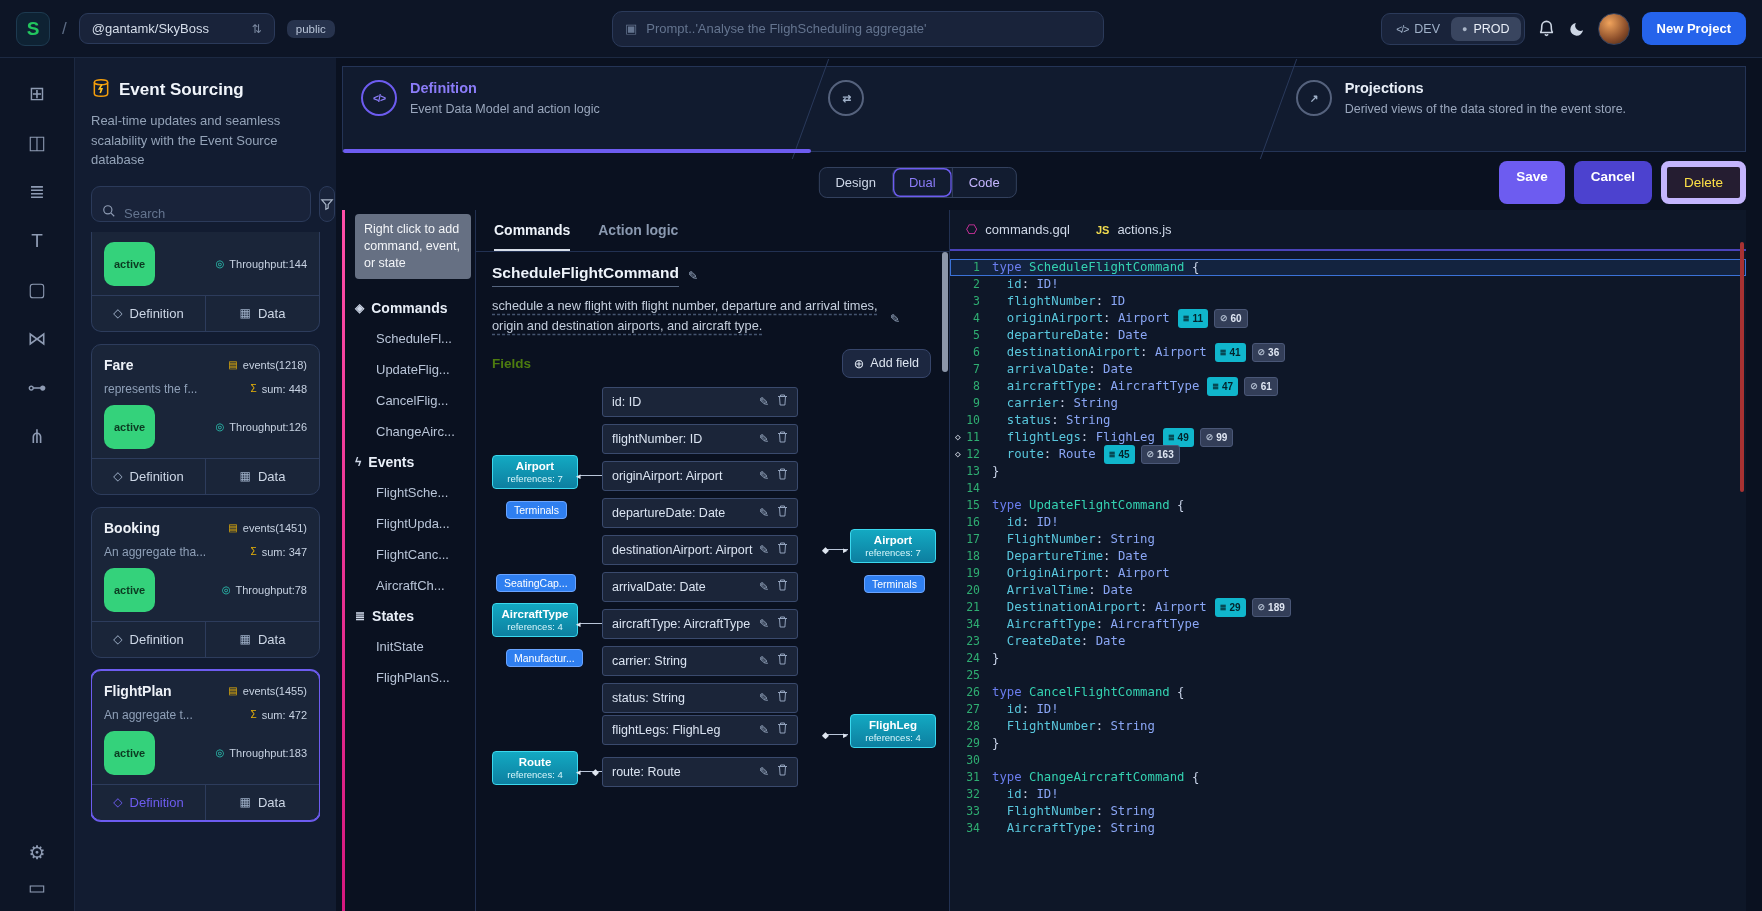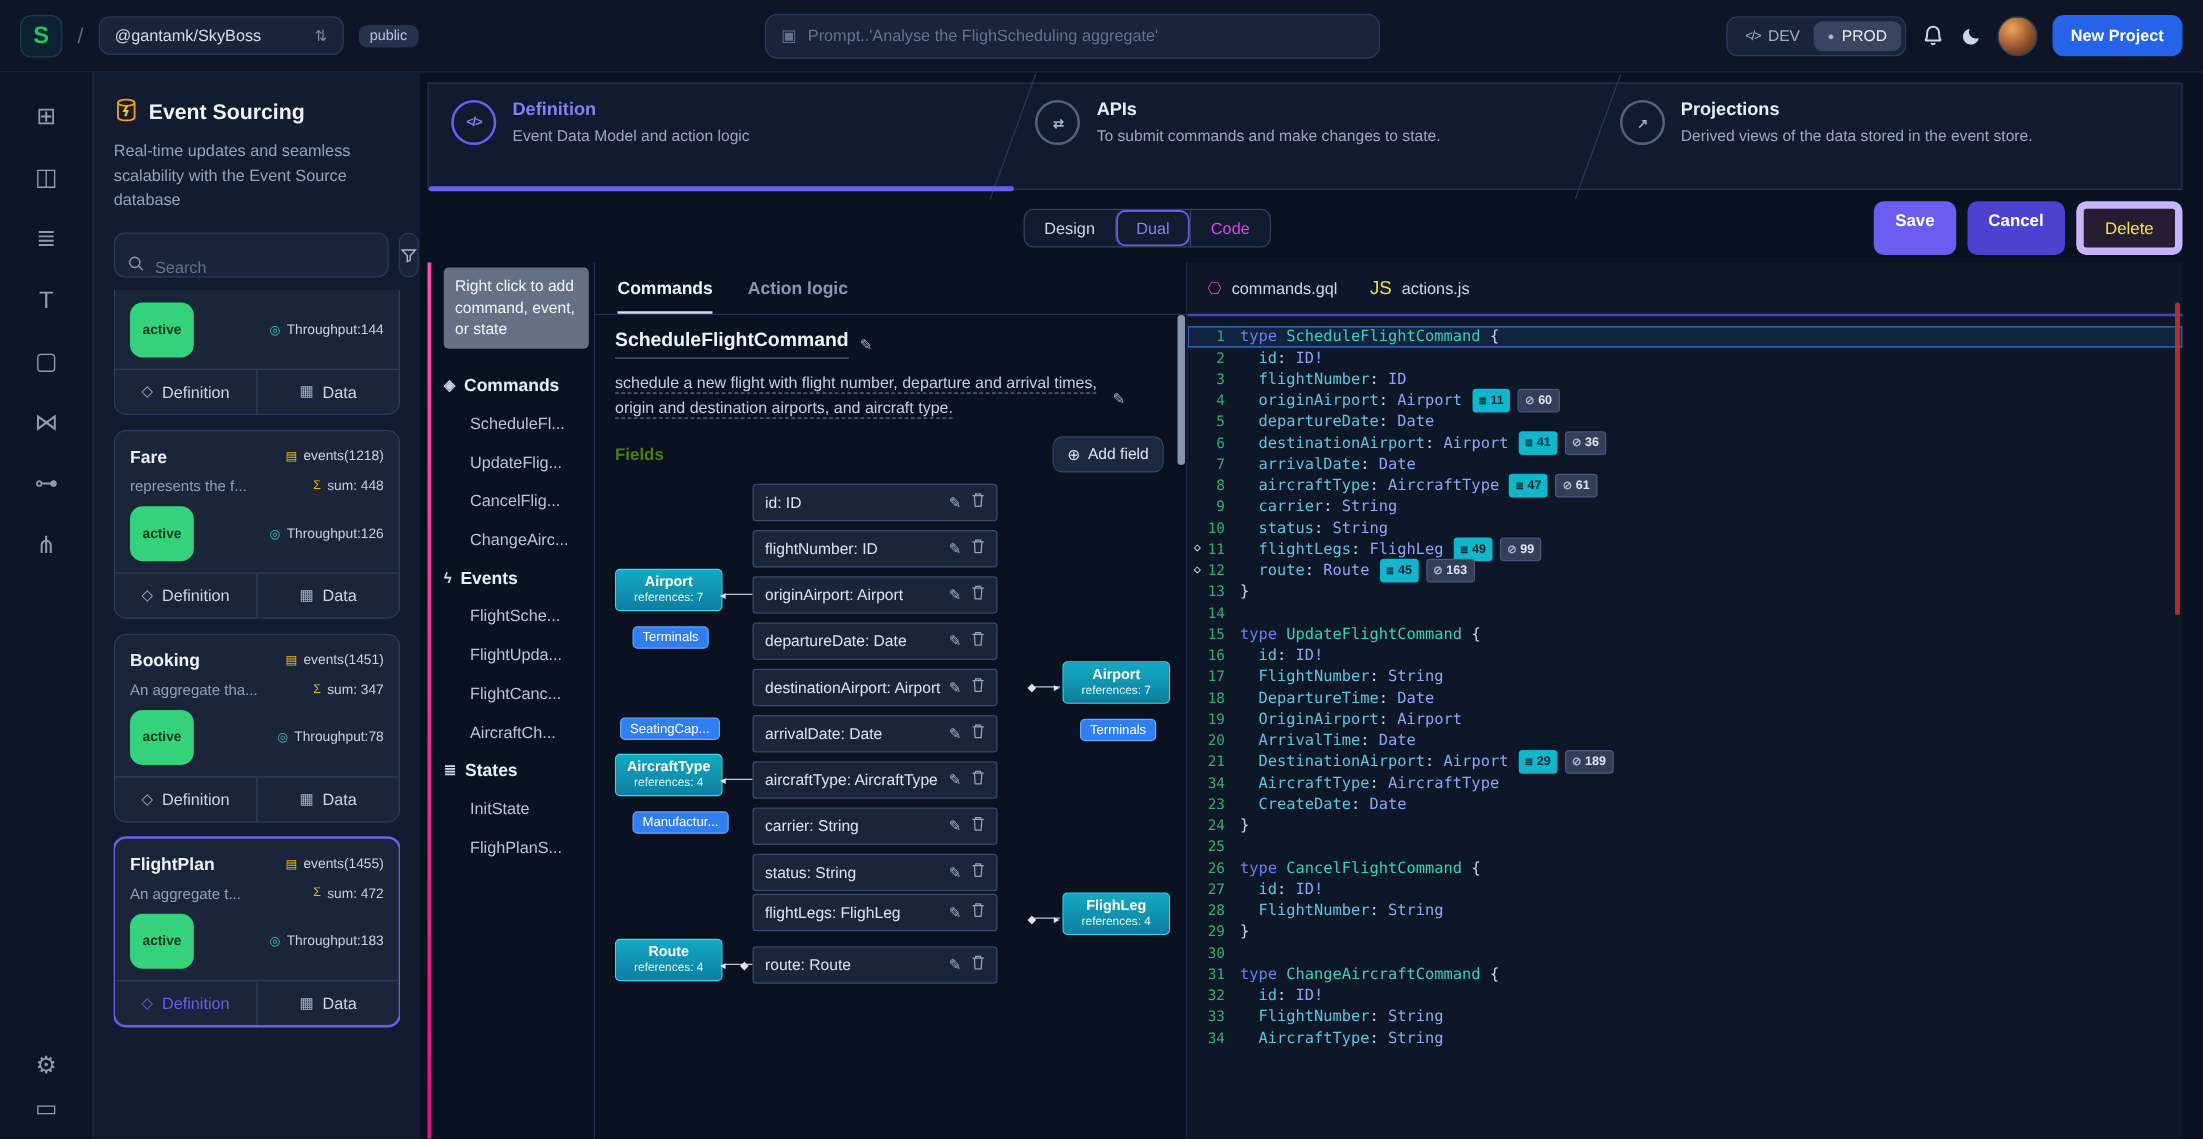--- a/index.html
+++ b/index.html
@@ -66,21 +66,21 @@
 .step.active .step-circle{border-color:var(--accent,#6d5cf0);color:#8b7cf8}
 .step-label{font-size:14.5px;font-weight:bold;color:#e8eef7}
 .step.active .step-label{color:#8b7cf8}
 .step-desc{margin-top:5px;font-size:12.5px;color:#9aa7bd;line-height:1.4;max-width:300px}
 .steps-progress{position:absolute;left:0;bottom:-2px;width:33.4%;height:4px;background:var(--accent,#6d5cf0);border-radius:2px}
 .toolrow{display:flex;align-items:center;margin:12px 0 10px;position:relative;height:36px;flex:none}
 .viewmodes{position:absolute;left:41%;transform:translateX(-50%);display:flex;border:1px solid #33415e;border-radius:8px;background:#121c30}
 .vm{padding:7px 16px;font-size:13px;color:#cfd8e8;cursor:pointer}
 .vm + .vm{border-left:1px solid #33415e}
 .vm-active{color:#8b7cf8;box-shadow:inset 0 0 0 1.5px var(--accent,#6d5cf0);border-radius:8px}
-.vm-code{color:#d946ef}
+.vm-code{color:#c4b5fd}
 .actions{margin-left:auto;display:flex;gap:9px}
 .btn{border-radius:8px;padding:8px 17px;font-size:13.5px;font-weight:bold;color:#fff;cursor:pointer}
 .btn-save{background:var(--accent,#6d5cf0)}
 .btn-cancel{background:#4c42cf}
 .btn-delete{background:#251d31;color:#fde047;border:6px solid #c4b5fd;font-weight:normal}
 .content{flex:1;display:flex;min-height:0}
 
 .tree{width:134px;flex:none;position:relative;padding:4px 4px 0 13px;border-right:1px solid #223152}
 .tree::before{content:"";position:absolute;left:0;top:0;bottom:0;width:3px;background:linear-gradient(#ff4fa8,#d6187f)}
 .hint{background:#667083;color:#f3f5f8;font-size:12.5px;line-height:1.35;padding:7px 9px;border-radius:4px;margin-bottom:14px}
@@ -109,21 +109,21 @@
 .nrefs{font-size:9.5px;color:#d8f6fb;margin-top:1px}
 .chip{position:absolute;background:#2f7ff0;border:1px solid #6aa4ff;color:#fff;font-size:10.5px;padding:2px 7px;border-radius:4px;white-space:nowrap;cursor:pointer}
 .conn{position:absolute;border-top:1.5px solid #b9c5d8}
 .cglyph{position:absolute;color:#dfe6f0;font-size:9px;line-height:0}
 .dscroll{position:absolute;right:1px;top:42px;width:6px;height:120px;background:#9aa5b8;border-radius:3px;opacity:.9;cursor:pointer}
 
 .codepanel{flex:1;min-width:0;background:#0e1728;display:flex;flex-direction:column;position:relative}
 .ctabs{display:flex;gap:26px;padding:12px 16px;border-bottom:2px solid #4a43b8;flex:none;align-items:center}
 .ctab{display:flex;align-items:center;gap:8px;font-size:13px;color:#cfd8e8;cursor:pointer}
 .gql-ic{color:#e535ab;font-size:13px}
-.js-ic{color:#f0db4f;font-size:15px;font-weight:normal}
+.js-ic{color:#f0db4f;font-size:11px;font-weight:bold}
 .codebox{flex:1;overflow:hidden;padding-top:8px;font-family:"DejaVu Sans Mono","Liberation Mono",monospace;font-size:12.3px}
 .cline{display:flex;height:17px;line-height:17px;align-items:center}
 .gut{width:42px;flex:none;position:relative;text-align:right;padding-right:12px}
 .lnum{color:#2fae72;font-size:11.5px}
 .gmark{position:absolute;left:5px;top:8px;color:#dfe6f0;font-size:9.5px;line-height:0}
 .ccode{white-space:pre;display:flex;align-items:center}
 .k{color:#6b7ef0}.t{color:#34d3b2}.f{color:#59c7dd}.y{color:#8aa6f5}.p{color:#c8d3e8}
 .cline.hl{background:rgba(56,116,224,.13);box-shadow:inset 0 0 0 1px #3b72d8}
 .badge-t{display:inline-flex;align-items:center;gap:3px;background:#10b6cc;color:#03232b;font-size:10px;font-weight:bold;padding:1px 5px;border-radius:3px;margin-left:8px;font-family:"Liberation Sans",sans-serif}
 .bt-ic{font-size:8px}
@@ -296,24 +296,20 @@
           </div>
           <div>
             <div class="step-label">Definition</div>
             <div class="step-desc">Event Data Model and action logic</div>
           </div>
         </div>
         <div class="step">
           <div class="step-circle">
             <span>⇄</span>
           </div>
-          <div>
-            <div class="step-label">APIs</div>
-            <div class="step-desc">To submit commands and make changes to state.</div>
-          </div>
         </div>
         <div class="step">
           <div class="step-circle">
             <span>↗</span>
           </div>
           <div>
             <div class="step-label">Projections</div>
             <div class="step-desc">Derived views of the data stored in the event store.</div>
           </div>
         </div>

